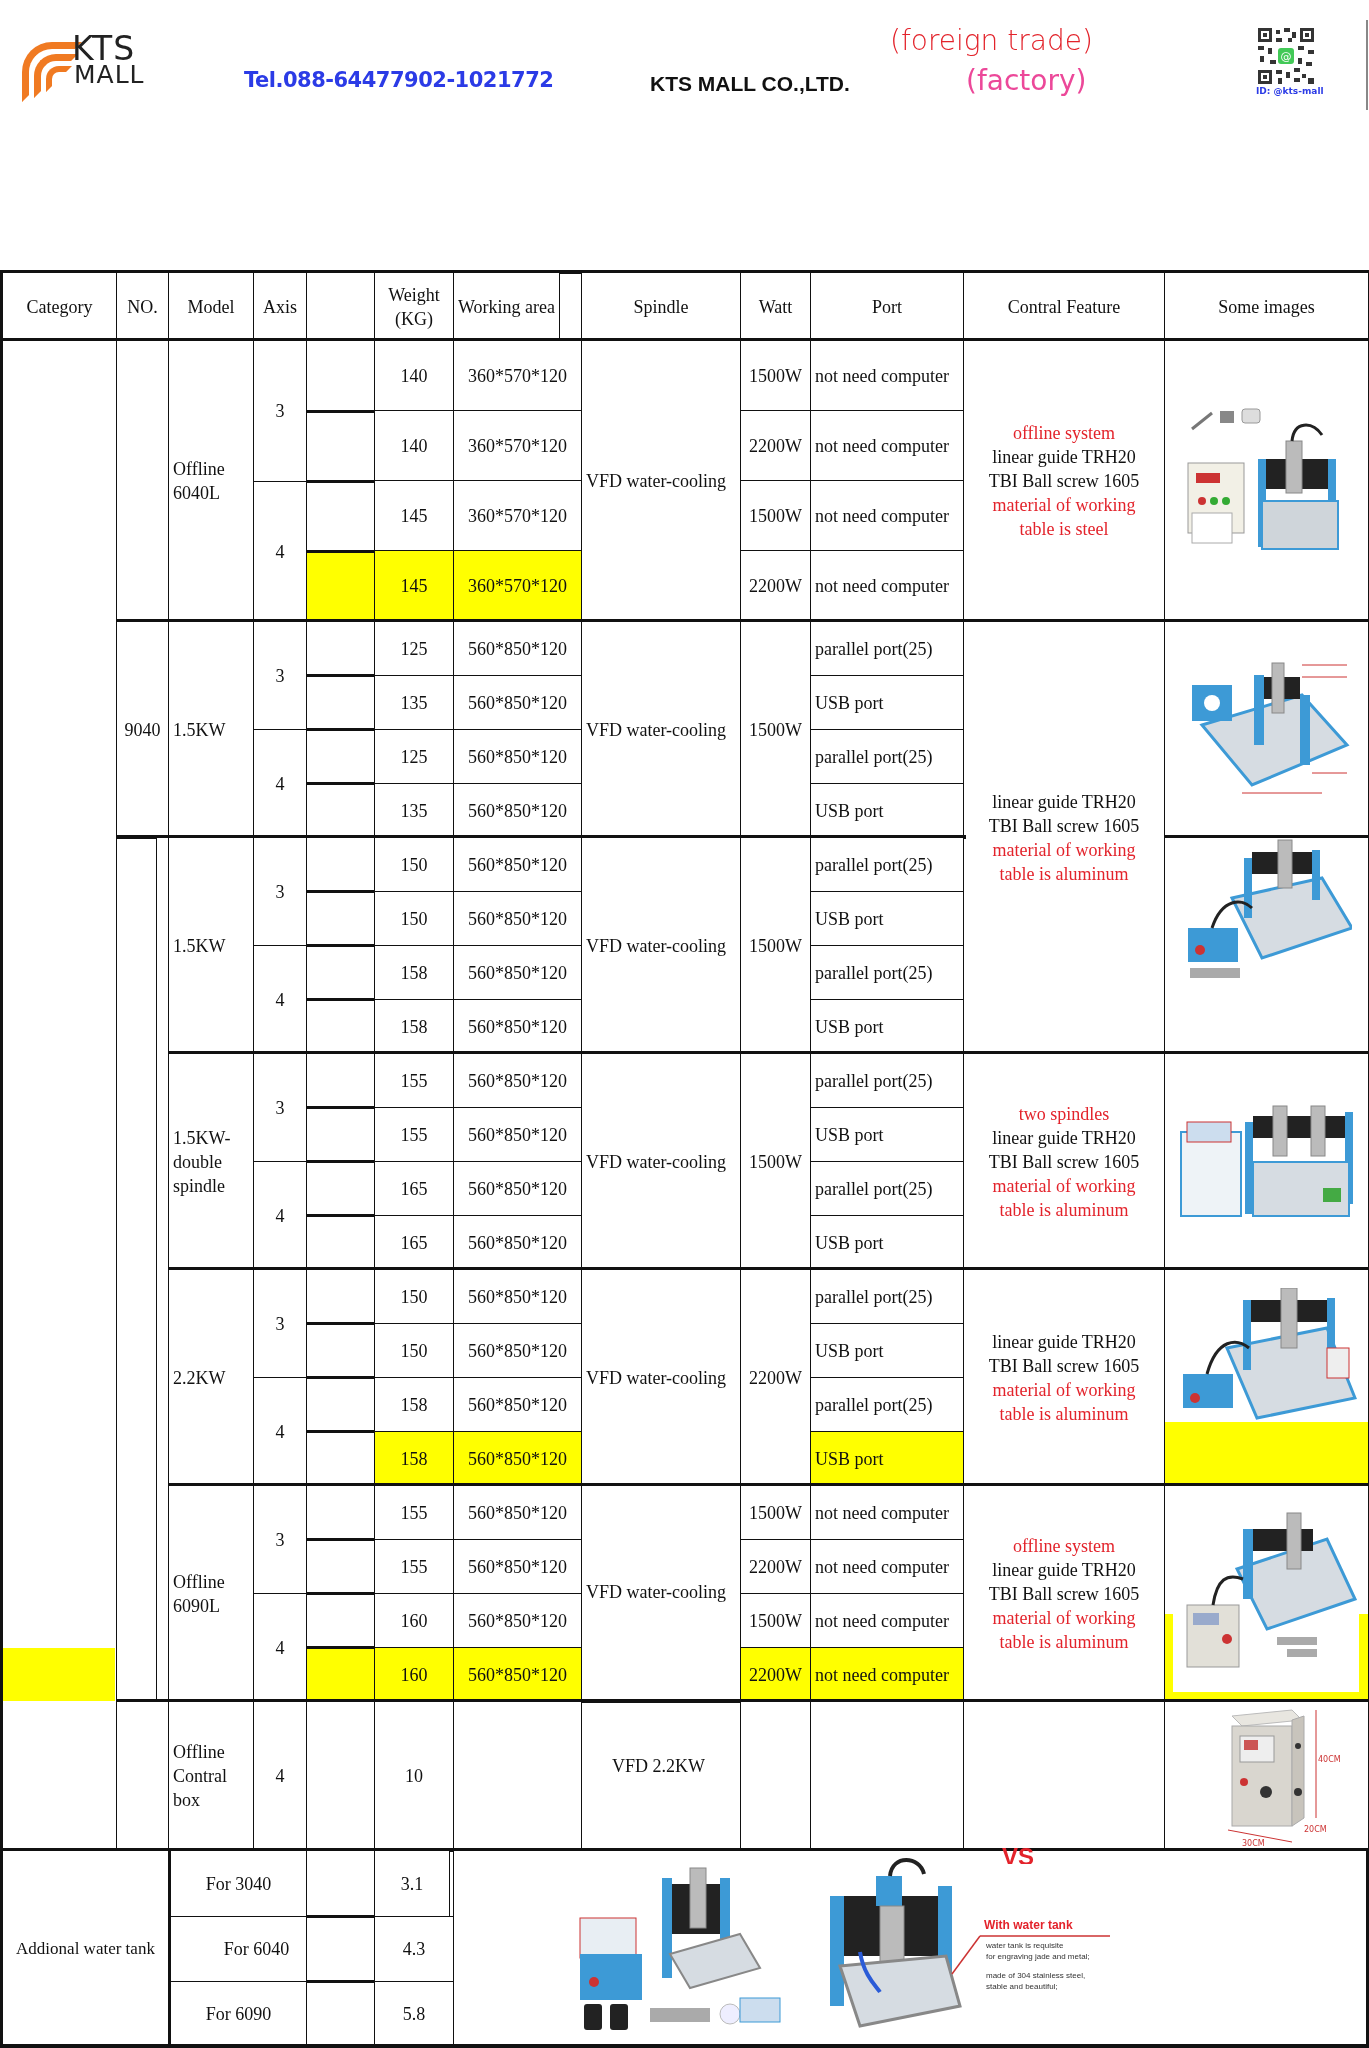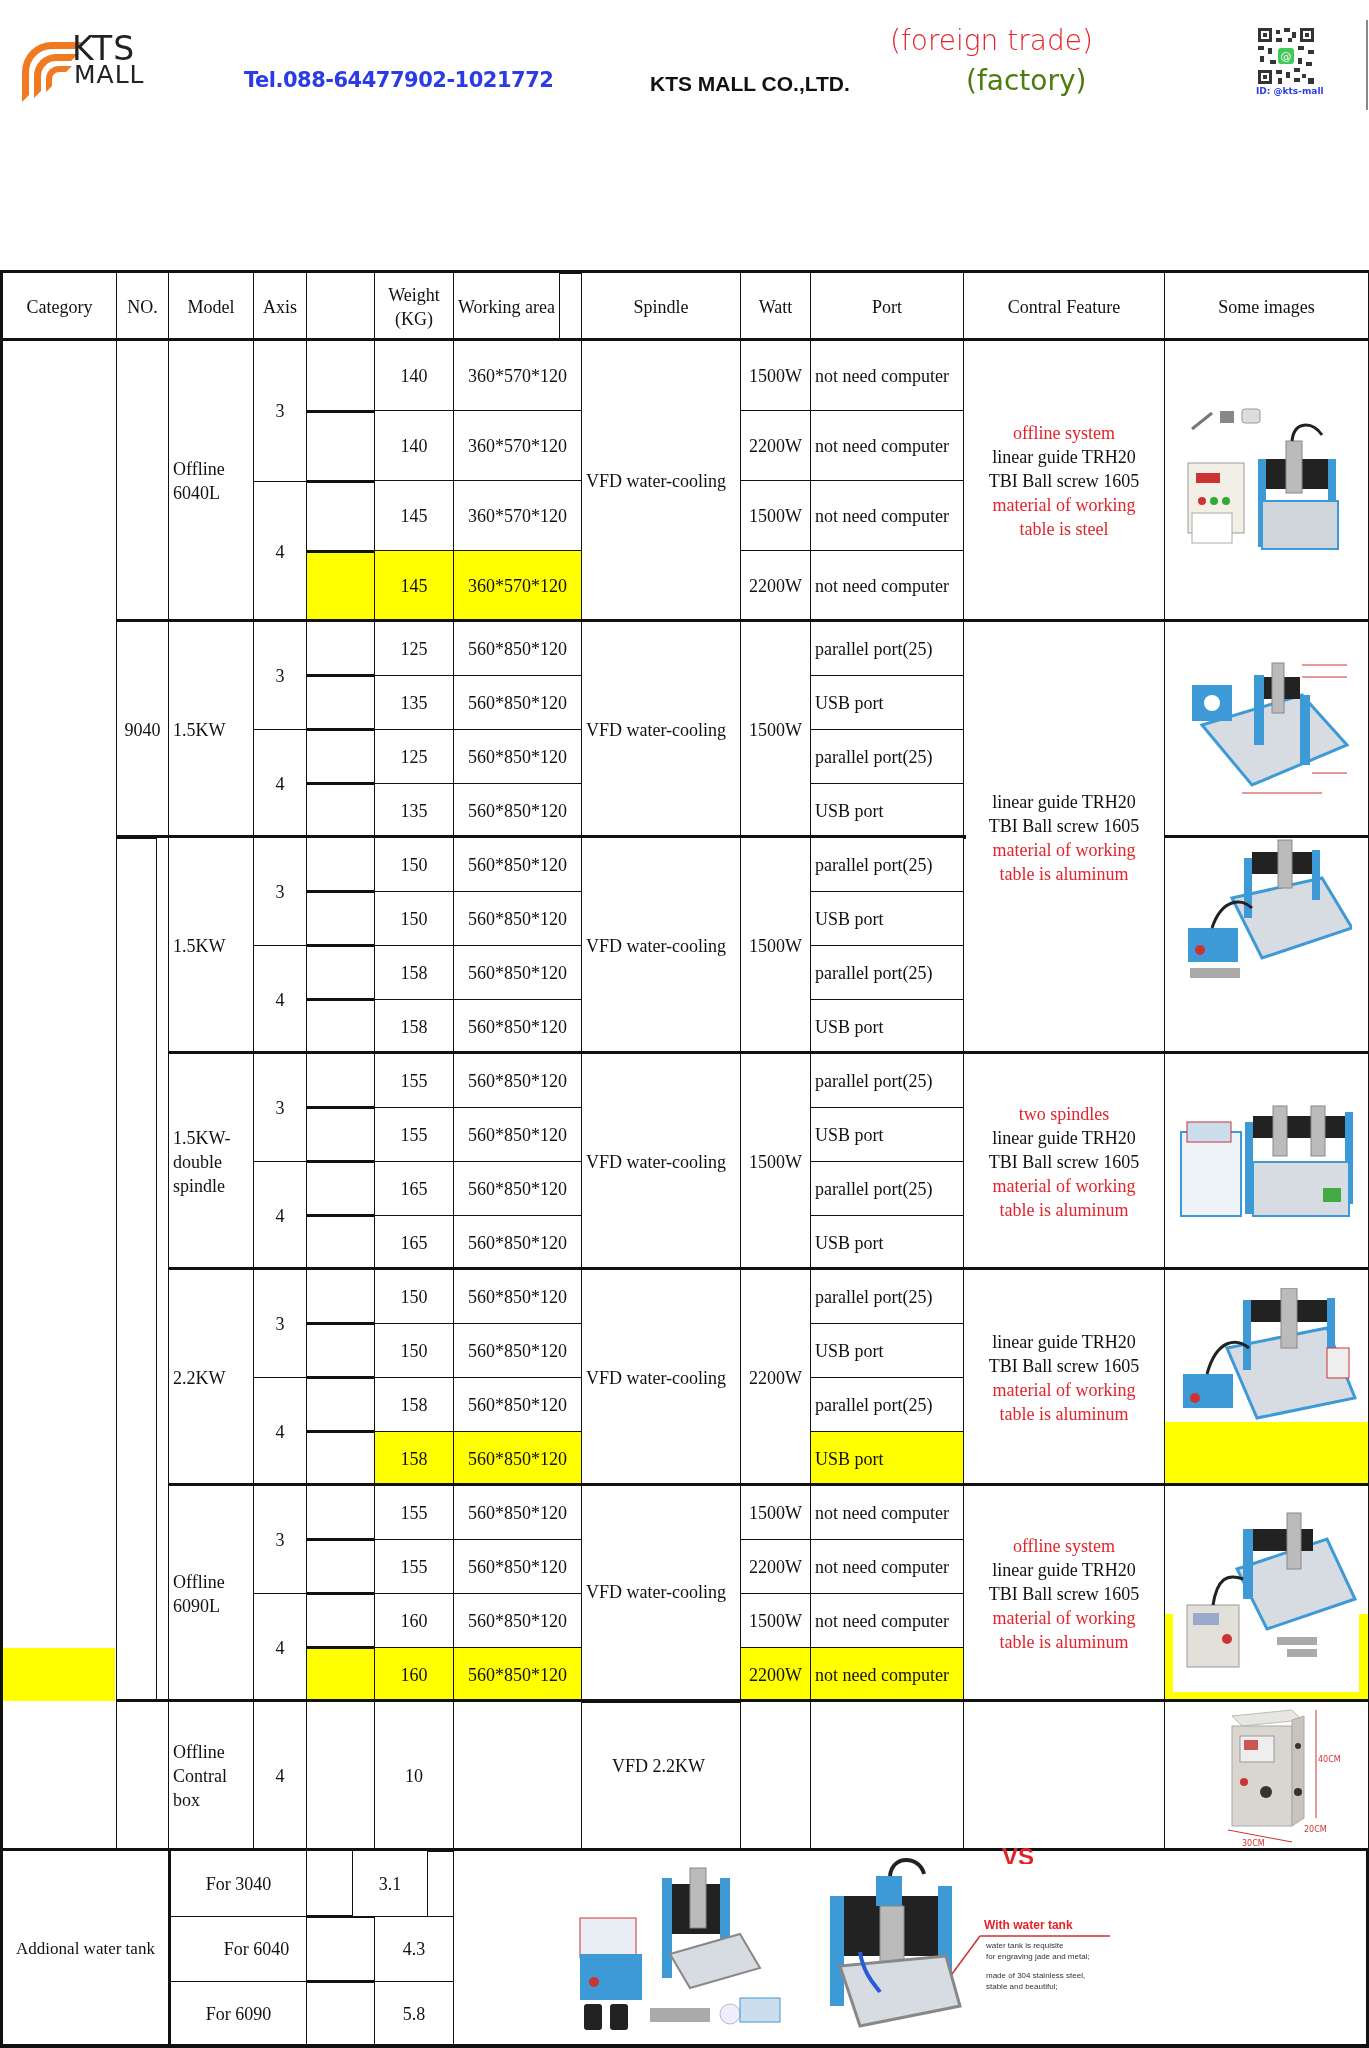--- a/index.html
+++ b/index.html
@@ -6,21 +6,21 @@
   #page{position:relative;width:1369px;height:2048px;background:#fff;overflow:hidden;font-family:"Liberation Serif","DejaVu Serif",serif;color:#111;}
   .hdr{position:absolute;}
   .logo{left:22px;top:32px;width:150px;height:60px;}
   .logo .arc{position:absolute;border:7px solid #f07a22;border-color:#f07a22 transparent transparent #f07a22;border-radius:50% 0 0 0;}
   .logo .kts{position:absolute;left:50px;top:0;font-family:"DejaVu Sans",sans-serif;font-size:33px;letter-spacing:1px;color:#222;line-height:34px;}
   .logo .mall{position:absolute;left:52px;top:30px;font-family:"DejaVu Sans",sans-serif;font-size:25px;letter-spacing:1px;color:#222;line-height:26px;}
   .site{left:244px;top:20px;font-family:"DejaVu Sans",sans-serif;font-weight:bold;font-size:32px;color:#2b3be6;letter-spacing:-0.5px;}
   .tel{left:244px;top:68px;font-family:"DejaVu Sans",sans-serif;font-weight:bold;font-size:21px;color:#2b3be6;letter-spacing:-0.5px;}
   .co{left:650px;top:72px;font-family:"Liberation Sans",sans-serif;font-weight:bold;font-size:21px;color:#111;}
   .ft{left:890px;top:24px;font-family:"DejaVu Sans",sans-serif;font-size:28px;color:#e3232b;font-weight:300;}
-  .fac{left:966px;top:64px;font-family:"DejaVu Sans",sans-serif;font-size:28px;color:#4d7c0f;}
+  .fac{left:966px;top:64px;font-family:"DejaVu Sans",sans-serif;font-size:28px;color:#ec4899;}
   .qr{left:1258px;top:28px;width:56px;height:56px;background:
       repeating-linear-gradient(90deg,#111 0 4px,#fff 4px 7px),#111;opacity:.85;}
   .qrid{left:1256px;top:86px;font-family:"DejaVu Sans",sans-serif;font-weight:bold;font-size:9px;color:#2b3be6;}
   .vline{position:absolute;left:1366px;top:20px;width:2px;height:90px;background:#888;}
 
   .c{position:absolute;box-sizing:border-box;border:1.5px solid #111;display:flex;align-items:center;justify-content:center;text-align:center;font-size:18px;line-height:24px;background:#fff;}
   .c.l{justify-content:flex-start;text-align:left;padding-left:4px;}
   .c.y{background:#ffff00;}
   .c.bt{border-top-width:3px;}
   .c.bl{border-left-width:3px;}
@@ -444,21 +444,21 @@
 </div>
 <div style="position:absolute;left:0;top:1848px;width:1369px;height:4px;background:#111;"></div>
 
 <div class="c bl" style="left:0;top:1850px;width:169px;height:197px;font-size:17px;">Addional water tank</div>
 <div class="c" style="left:168px;top:1850px;width:139px;height:67px;border-left-width:3px;">For 3040</div>
 <div class="c" style="left:168px;top:1916px;width:168px;height:66px;border-left-width:3px;padding-left:7px;">For 6040</div>
 <div class="c" style="left:168px;top:1981px;width:139px;height:66px;border-left-width:3px;">For 6090</div>
 <div class="c" style="left:306px;top:1850px;width:69px;height:67px;"></div>
 <div class="c bt" style="left:306px;top:1915px;width:69px;height:67px;"></div>
 <div class="c bt" style="left:306px;top:1980px;width:69px;height:67px;"></div>
-<div class="c" style="left:352px;top:1850px;width:76px;height:67px;">3.1</div>
+<div class="c" style="left:374px;top:1850px;width:76px;height:67px;">3.1</div>
 <div class="c" style="left:374px;top:1916px;width:80px;height:66px;">4.3</div>
 <div class="c" style="left:374px;top:1981px;width:80px;height:66px;">5.8</div>
 <div class="c" style="left:453px;top:1850px;width:916px;height:197px;border-right-width:3px;"></div>
 
 <div class="imgbox" style="left:570px;top:1858px;width:230px;height:180px;">
   <svg width="230" height="180" viewBox="0 0 230 180">
     <rect x="10" y="60" width="56" height="40" fill="#e8eef3" stroke="#c33"></rect>
     <rect x="10" y="96" width="62" height="46" fill="#3d9ad6"></rect>
           <circle cx="24" cy="124" r="5" fill="#c33"></circle>
     <rect x="14" y="146" width="18" height="26" fill="#222" rx="3"></rect>

